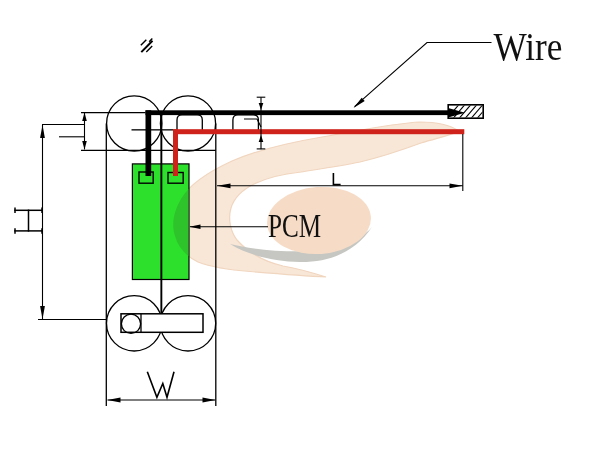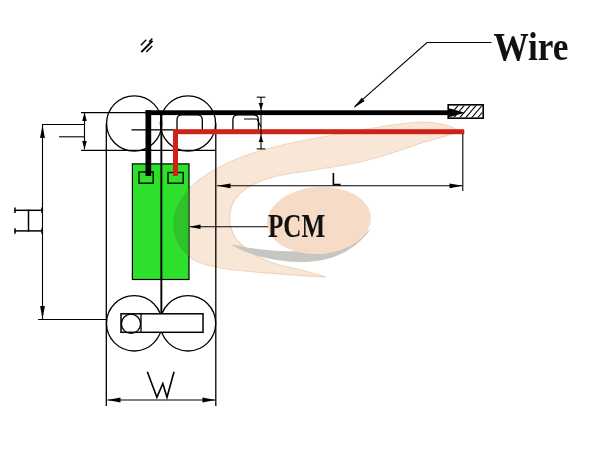--- a/index.html
+++ b/index.html
@@ -1,16 +1,16 @@
 <!DOCTYPE html>
 <html><head>
 <meta charset="utf-8">
 <style>
   html,body{margin:0;padding:0;background:#ffffff;}
-  #canvas{width:584px;height:450px;position:relative;overflow:hidden;font-weight:bold;}
+  #canvas{width:584px;height:450px;position:relative;overflow:hidden;}
   svg text{font-family:"Liberation Serif", serif; fill:#111;}
 </style>
 </head>
 <body>
 <div id="canvas">
 <svg width="600" height="450" viewBox="0 0 600 450" xmlns="http://www.w3.org/2000/svg">
   <rect x="0" y="0" width="600" height="450" fill="#ffffff"></rect>
 
   <g id="watermark">
 

